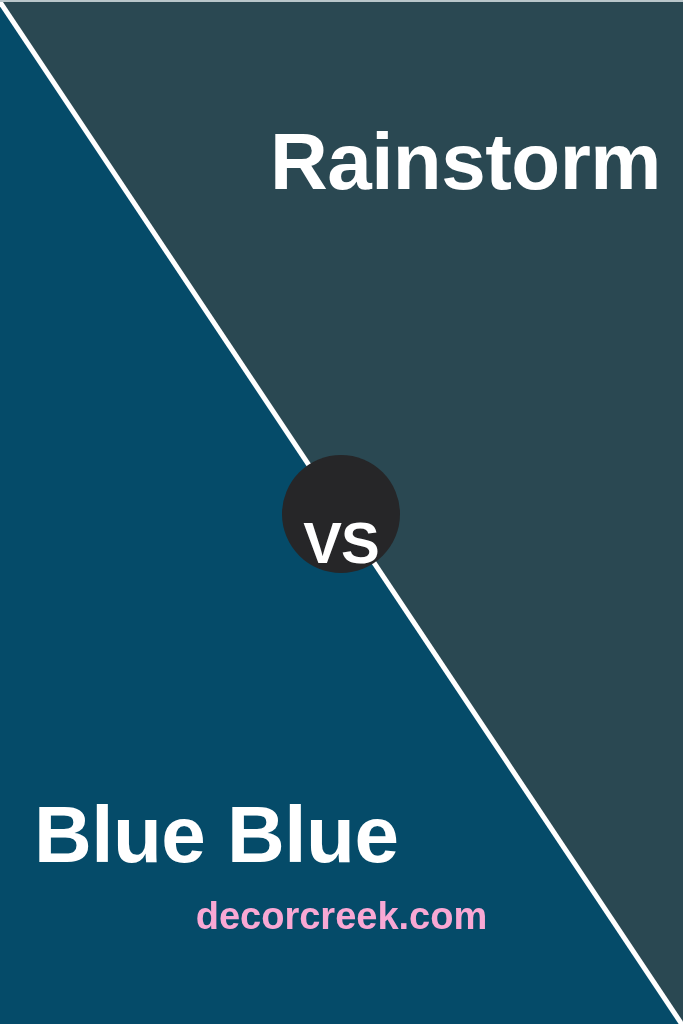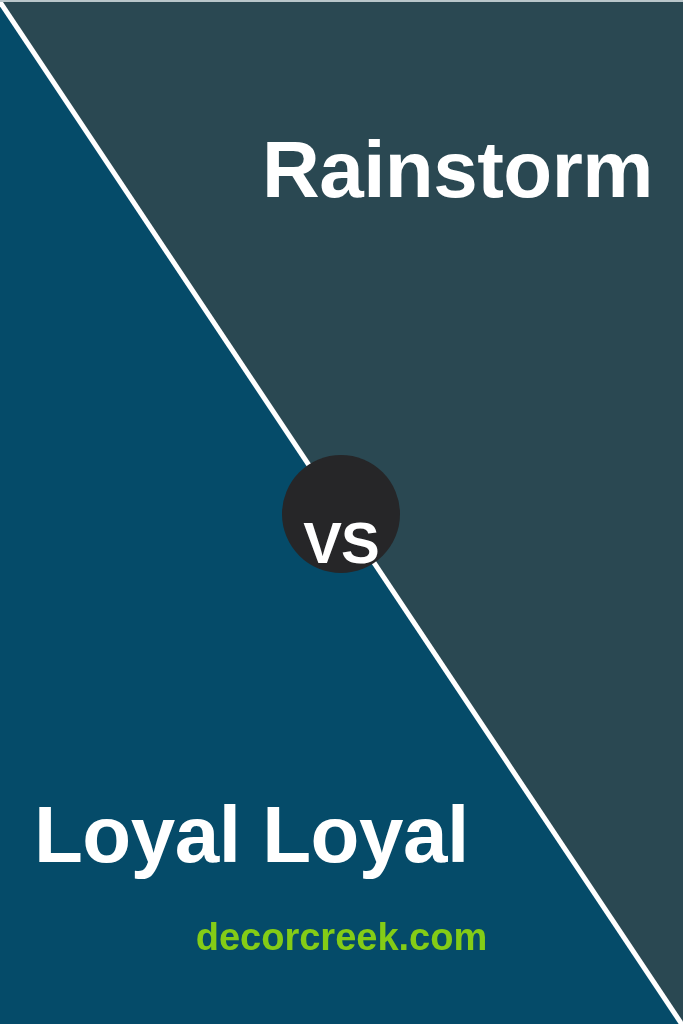--- a/index.html
+++ b/index.html
@@ -38,24 +38,24 @@
     position: absolute;
     top: 0;
     left: 0;
     width: 683px;
     height: 1024px;
     pointer-events: none;
   }
 
   .title-top {
     position: absolute;
-    top: 128px;
+    top: 120px;
     left: 0;
     width: 683px;
-    padding-right: 30px;
+    padding-right: 22px;
     box-sizing: border-box;
     text-align: right;
     color: #ffffff;
     font-size: 80px;
     font-weight: bold;
     line-height: 1.0;
     letter-spacing: -0.5px;
     white-space: nowrap;
   }
 
@@ -66,25 +66,25 @@
     color: #ffffff;
     font-size: 80px;
     font-weight: bold;
     line-height: 1.0;
     letter-spacing: -0.5px;
     white-space: nowrap;
   }
 
   .site-url {
     position: absolute;
-    top: 916px;
+    top: 895px;
     left: 0;
     width: 683px;
     text-align: center;
-    color: #84cc16;
+    color: #f9a8d4;
     font-size: 38px;
     font-weight: bold;
     line-height: 1.0;
     letter-spacing: 0px;
     white-space: nowrap;
   }
 
   .vs-badge {
     position: absolute;
     left: 282px;
@@ -117,17 +117,17 @@
   <svg class="divider-svg" viewBox="0 0 683 1024" width="683" height="1024" preserveAspectRatio="none">
     <line x1="0" y1="0" x2="683" y2="1024" stroke="#ffffff" stroke-width="5"></line>
   </svg>
 
   <div class="title-top">Rainstorm</div>
 
   <div class="vs-badge">
     <span class="vs-badge-label">VS</span>
   </div>
 
-  <div class="title-bottom">Loyal Loyal</div>
+  <div class="title-bottom">Blue Blue</div>
 
   <div class="site-url">decorcreek.com</div>
 
 </div>
 
 </body></html>

